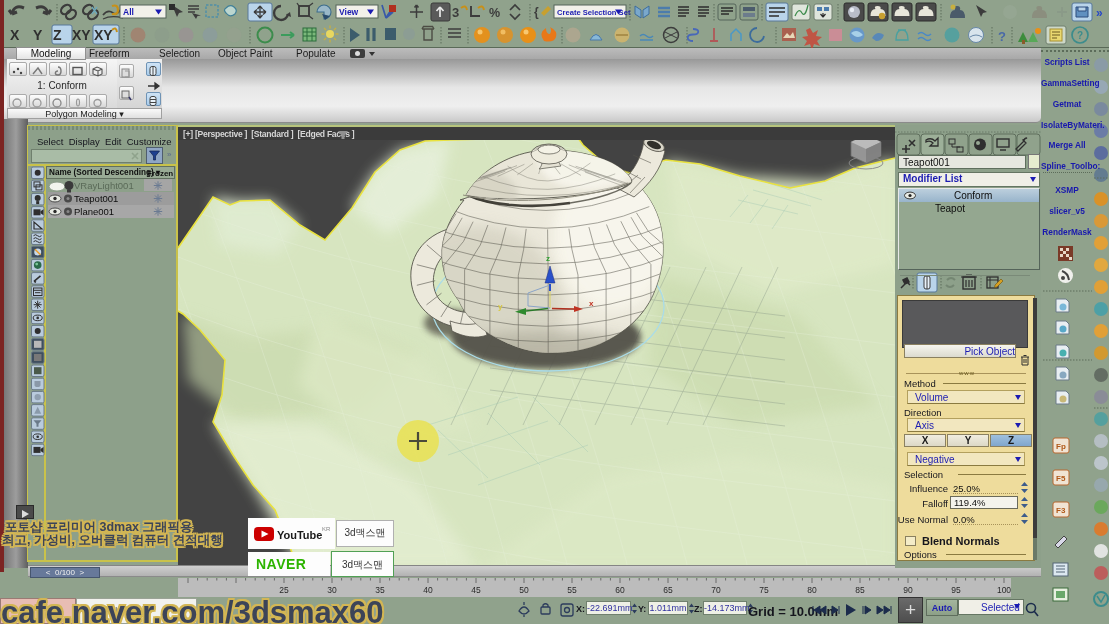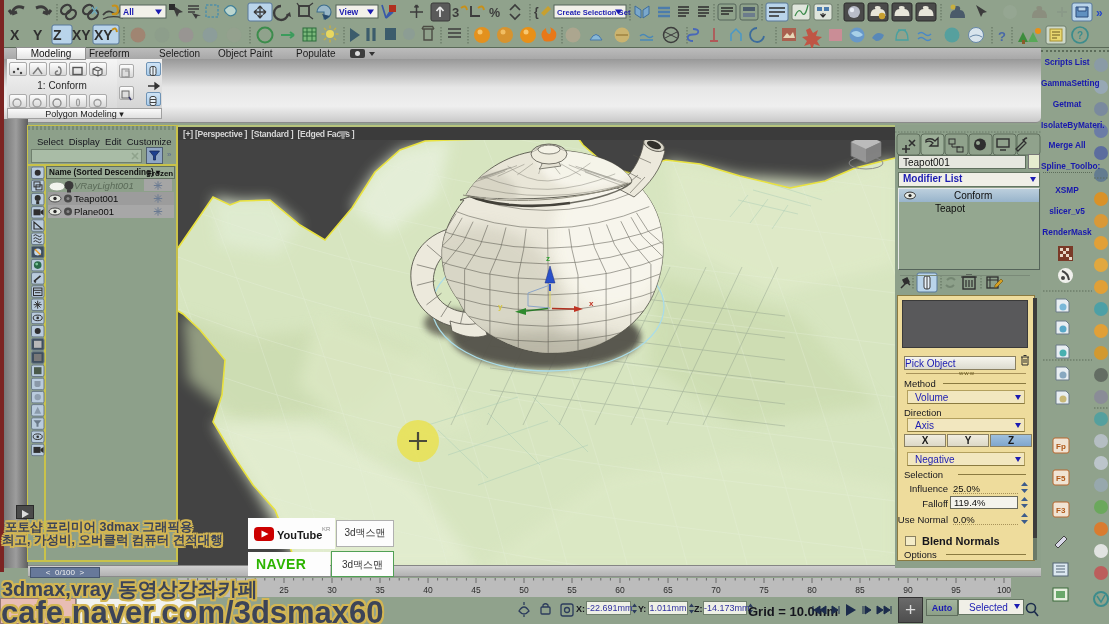--- a/index.html
+++ b/index.html
@@ -301,21 +301,21 @@
         <path d="M2 2 l6 6 M8 2 l-6 6" stroke="#8fa38c" stroke-width="1.6"></path>
       </svg>
     <div style="position:absolute;left:118px;top:21px;width:17px;height:17px;background:#8fa6c5;border:1px solid #4f5e6e;"><svg width="15" height="15">
           <path d="M2.5 3 L12.5 3 L8.5 8 L8.5 12 L6.5 12 L6.5 8 Z" fill="#1d3f8f" stroke="#14244f" stroke-width="0.7"></path>
         </svg></div>
     <div style="position:absolute;left:139px;top:24px;font-size:8px;color:#5a6a8a;">»</div>
     <div style="position:absolute;left:0px;top:38px;width:148px;height:2px;background:#c9c24a;"></div>
     <div style="position:absolute;left:16px;top:40px;width:2px;height:396px;background:#c9c24a;"></div>
     <div style="position:absolute;left:18px;top:40px;width:129px;height:13px;background:#99ab95;border:1px solid #61705f;overflow:hidden;font-size:8.2px;font-weight:bold;color:#101010;line-height:11px;white-space:nowrap;"><span style="margin-left:2px;">Name (Sorted Descending) ▾</span><span style="position:absolute;left:100px;top:1px;font-size:8px;">Frozen</span></div>
     <div style="position:absolute;left:116px;top:53px;width:28px;height:12px;background:#a5a5a5;"></div>
-    <span style="position:absolute;left:46px;top:54px;font-size:9.5px;font-style:italic;color:#5a6a58;">VRayLight001</span>
+    <span style="position:absolute;left:46px;top:54px;font-size:9.5px;color:#5a6a58;">VRayLight001</span>
     <div style="position:absolute;left:20px;top:66px;width:126px;height:13px;background:#9c9c9c;">
         <span style="position:absolute;left:26px;top:1px;font-size:9.5px;color:#0d0d0d;">Teapot001</span>
       </div>
     <div style="position:absolute;left:20px;top:79px;width:126px;height:13px;background:#a7a7a7;">
         <span style="position:absolute;left:26px;top:1px;font-size:9.5px;color:#0d0d0d;">Plane001</span>
       </div>
     <svg width="17" height="360" style="position:absolute;left:0px;top:40px;">
         <rect x="3.5" y="1.0" width="12.5" height="11.5" rx="1.5" fill="#b9cbdd" stroke="#6a7a88"></rect>
         <circle cx="9.7" cy="6.7" r="3" fill="#2f2f2f"></circle>
         <rect x="3.5" y="14.2" width="12.5" height="11.5" rx="1.5" fill="#b9cbdd" stroke="#6a7a88"></rect>
@@ -656,21 +656,21 @@
         <rect x="68" y="5" width="12" height="12" fill="none" stroke="#2f2f2f" stroke-width="1.4"></rect>
         <path d="M66 5 h16 M71 8 v7 M74 8 v7 M77 8 v7 M71 3 h6" stroke="#2f2f2f" stroke-width="1.2" fill="none"></path>
         <line x1="86" y1="3" x2="86" y2="18" stroke="#5c6c5a" stroke-dasharray="1.5,1.5"></line>
         <rect x="92" y="5" width="11" height="11" fill="none" stroke="#2f2f2f" stroke-width="1.3"></rect>
         <path d="M92 8 h11 M95 5 v11" stroke="#2f2f2f"></path>
         <path d="M100 13 l6 -6 2 2 -6 6 -2.5 0.5z" fill="#d8a020" stroke="#6a5010" stroke-width="0.6"></path>
       </svg>
       <div style="position:absolute;left:2px;top:170px;width:138px;height:266px;background:#eedc9c;border:1px solid #8a7a40;">
         <div style="position:absolute;left:2px;top:-21px;width:130px;height:3px;border-top:1px solid #7a8a78;"></div>
         <div style="position:absolute;left:4px;top:4px;width:126px;height:48px;background:#59595b;border:1px solid #3a3a3a;"></div>
-        <div style="position:absolute;left:6px;top:60px;width:112px;height:14px;background:linear-gradient(#f6f5ee,#dcdbcf);border:1px solid #8a8060;font-size:10px;color:#1b1bb2;text-align:left;line-height:13px;">Pick Object</div>
+        <div style="position:absolute;left:6px;top:48px;width:112px;height:14px;background:linear-gradient(#f6f5ee,#dcdbcf);border:1px solid #8a8060;font-size:10px;color:#1b1bb2;text-align:right;line-height:13px;">Pick Object</div>
         <svg width="12" height="13" style="position:absolute;left:121px;top:58px;">
           <path d="M2 3 h8 M3 3 v8 h6 v-8 M5 5 v4 M7 5 v4 M4.5 1.5 h3" stroke="#2f2f2f" fill="none"></path>
         </svg>
         <div style="position:absolute;left:8px;top:77px;width:120px;height:1px;background:#a8935a;"></div>
         <div style="position:absolute;left:55px;top:74px;width:28px;font-size:6px;color:#6a5a20;text-align:center;letter-spacing:1px;">ᴡᴡᴡ</div>
         <div class="sect" style="top:82px;">Method</div>
         <div class="sline" style="left:45px;top:87px;width:83px;background:#8a7a40;height:1px;position:absolute;"></div>
         <div class="drop" style="top:94px;">Volume<span class="arr"></span></div>
         <div class="sect" style="top:111px;">Direction</div>
         <div class="drop" style="top:122px;">Axis<span class="arr"></span></div>
@@ -948,21 +948,21 @@
         <g fill="#1c2c4c">
           <path d="M2 7 v8 M9 7 l-6 4 6 4z M15 7 l-6 4 6 4z" stroke="#1c2c4c"></path>
           <path d="M21 7 l6 4 -6 4z M28 7 v8" stroke="#1c2c4c"></path>
           <path d="M35 5 l10 6 -10 6z"></path>
           <path d="M52 7 v8 M54 7 l6 4 -6 4z" stroke="#1c2c4c"></path>
           <path d="M66 7 l6 4 -6 4z M73 7 l6 4 -6 4z M80 7 v8" stroke="#1c2c4c"></path>
         </g>
       </svg>
       <div style="position:absolute;left:898px;top:0px;width:25px;height:26px;background:linear-gradient(#6a6a6a,#4e4e4e);border:1px solid #333;color:#ddd;font-size:19px;line-height:24px;text-align:center;">+</div>
       <div style="position:absolute;left:926px;top:2px;width:32px;height:17px;background:linear-gradient(#a3b59e,#8da088);border:1px solid #5f6e5d;font-size:9px;font-weight:bold;color:#1b1bb2;text-align:center;line-height:16px;">Auto</div>
-      <div class="combo" style="left:958px;top:2px;width:66px;height:16px;padding-left:10px;line-height:15px;">Selected<span class="arr"></span></div>
+      <div class="combo" style="left:958px;top:2px;width:66px;height:16px;padding-left:22px;line-height:15px;">Selected<span class="arr"></span></div>
       <svg width="50" height="22" style="position:absolute;left:1025px;top:2px;">
         <circle cx="6" cy="9" r="4.5" fill="none" stroke="#1c2c4c" stroke-width="1.6"></circle>
         <line x1="9" y1="12" x2="13" y2="17" stroke="#1c2c4c" stroke-width="1.6"></line>
         <g fill="#8a4a3a">
           <rect x="17" y="5" width="4" height="4"></rect>
           <rect x="23" y="5" width="4" height="4"></rect>
           <rect x="17" y="11" width="4" height="4"></rect>
           <rect x="23" y="11" width="4" height="4"></rect>
         </g>
         <path d="M33 14 q0 -8 5 -8 q5 0 5 8z" fill="#d8b868" stroke="#8a6a28"></path>
@@ -980,15 +980,14 @@
       <text x="25" y="17.5" font-size="11" fill="#1a1a1a" font-weight="bold" font-family="Liberation Sans">YouTube</text>
       <text x="70" y="10" font-size="6" fill="#888">KR</text>
     </svg>
     <div style="position:absolute;left:338px;top:526px;width:54px;font-size:10px;color:#333;text-align:center;z-index:9;">3d맥스맨</div>
     <div class="wbox" style="left:248px;top:552px;width:82px;height:24px;"></div>
     <div class="wbox" style="left:331px;top:551px;width:63px;height:26px;border:1px solid #51a055;"></div>
     <div style="position:absolute;left:256px;top:556px;font-size:14px;font-weight:bold;color:#2db400;letter-spacing:0.5px;z-index:9;">NAVER</div>
     <div style="position:absolute;left:334px;top:558px;width:57px;font-size:10px;color:#333;text-align:center;z-index:9;">3d맥스맨</div>
     <div class="ko" style="left:5px;top:519px;font-size:12.5px;">포토샵 프리미어 3dmax 그래픽용</div>
     <div class="ko" style="left:2px;top:532px;font-size:12.5px;">최고, 가성비, 오버클럭 컴퓨터 견적대행</div>
-    <div class="ko" style="left:2px;top:579px;font-size:20px;line-height:1;">3dmax,vray 동영상강좌카페</div>
     <div class="ko" style="left:1px;top:597px;font-size:31px;line-height:1;">cafe.naver.com/3dsmax60</div>
 </div>
 
 </body></html>

